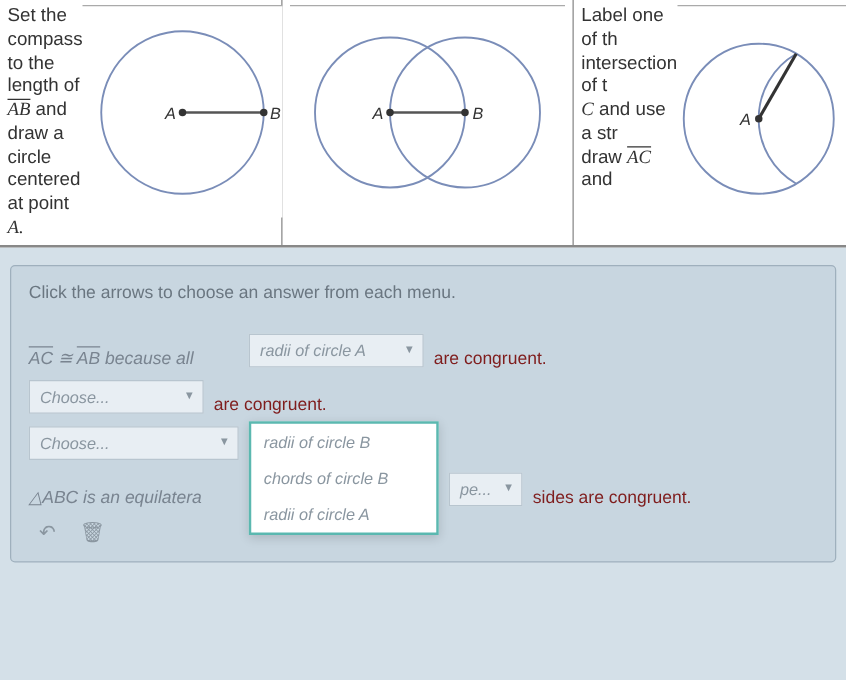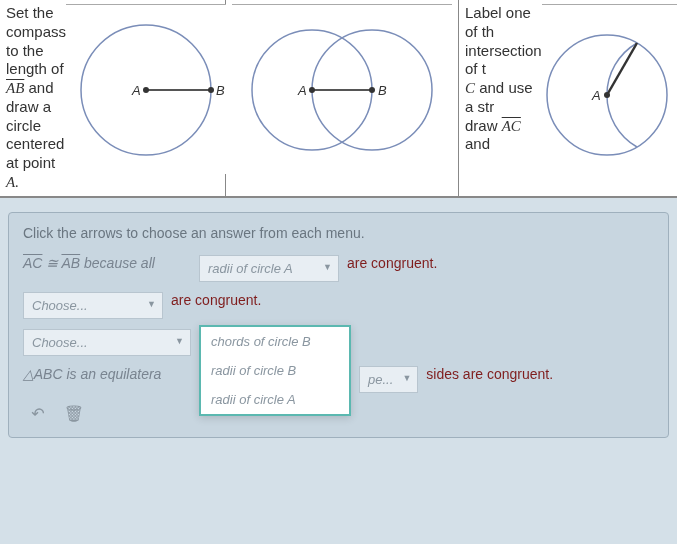--- a/index.html
+++ b/index.html
@@ -6,22 +6,22 @@
 body{font-family:Arial,Helvetica,sans-serif;background:#d4e0e8;width:677px;height:544px;overflow:hidden;color:#555}
 .top-table{display:flex;background:#fff;border-bottom:2px solid #888}
 .col{border-right:1px solid #888;padding:4px 6px;display:flex;}
 .c1{width:226px}.c2{width:251px}.c3{flex:1}
 .desc{font-size:15px;line-height:1.25;color:#333;min-height:82px}
 .ital{font-style:italic;font-family:'Times New Roman',serif}
 .over{text-decoration:overline}
 .diagram{height:170px;display:flex;align-items:center;justify-content:center;border-top:1px solid #aaa;background:#fff}
 svg{overflow:visible}
 .bottom{margin:14px 8px 0 8px;background:#c8d6e0;border:1px solid #9fb0bd;border-radius:4px;padding:12px 14px;color:#6a7680}
-.prompt{font-size:14px;margin-bottom:14px}
-.row{display:flex;align-items:flex-start;gap:8px;margin-bottom:10px;font-size:14px;position:relative}
+.prompt{font-size:14px;margin-bottom:26px}
+.row{display:flex;align-items:flex-end;gap:8px;margin-bottom:10px;font-size:14px;position:relative}
 .stmt{min-width:168px;font-style:italic;color:#798490}
 .sel{background:#e8eef3;border:1px solid #b8c5cf;padding:5px 24px 5px 8px;font-size:13px;color:#8a96a0;position:relative;min-width:140px;font-style:italic;cursor:pointer}
 .sel::after{content:"▼";position:absolute;right:6px;top:6px;font-size:9px;color:#8a96a0}
 .sel.small{min-width:50px}
 .txt{color:#7f1d1d}
 .dropdown{position:absolute;left:176px;top:-4px;background:#fff;border:2px solid #5bb8b0;z-index:10;min-width:152px;box-shadow:0 2px 8px rgba(0,0,0,.15)}
 .opt{padding:7px 10px;font-size:13px;color:#8a96a0;font-style:italic;cursor:pointer}
 .opt.sel-opt{background:#f5a84a;color:#fff}
 .footer{display:flex;gap:14px;margin-top:6px;padding-left:4px}
 .ico{width:22px;height:22px;display:flex;align-items:center;justify-content:center;color:#8a96a0;font-size:16px;cursor:pointer}
@@ -90,22 +90,22 @@
   <div class="row">
     <div class="sel"><span>Choose...</span></div>
     <div class="txt">are congruent.</div>
   </div>
 
   <div class="row" style="position:relative">
     <div class="stmt">
       <div class="sel" style="min-width:150px"><span>Choose...</span></div>
     </div>
     <div class="dropdown">
+      <div class="opt">radii of circle B</div>
       <div class="opt">chords of circle B</div>
-      <div class="opt">radii of circle B</div>
       <div class="opt">radii of circle A</div>
     </div>
     <div class="txt shift">perty.</div>
   </div>
 
   <div class="row">
     <div class="stmt" style="min-width:168px">△ABC is an equilatera</div>
     <div style="width:152px"></div>
     <div class="sel small"><span>pe...</span></div>
     <div class="txt">sides are congruent.</div>

